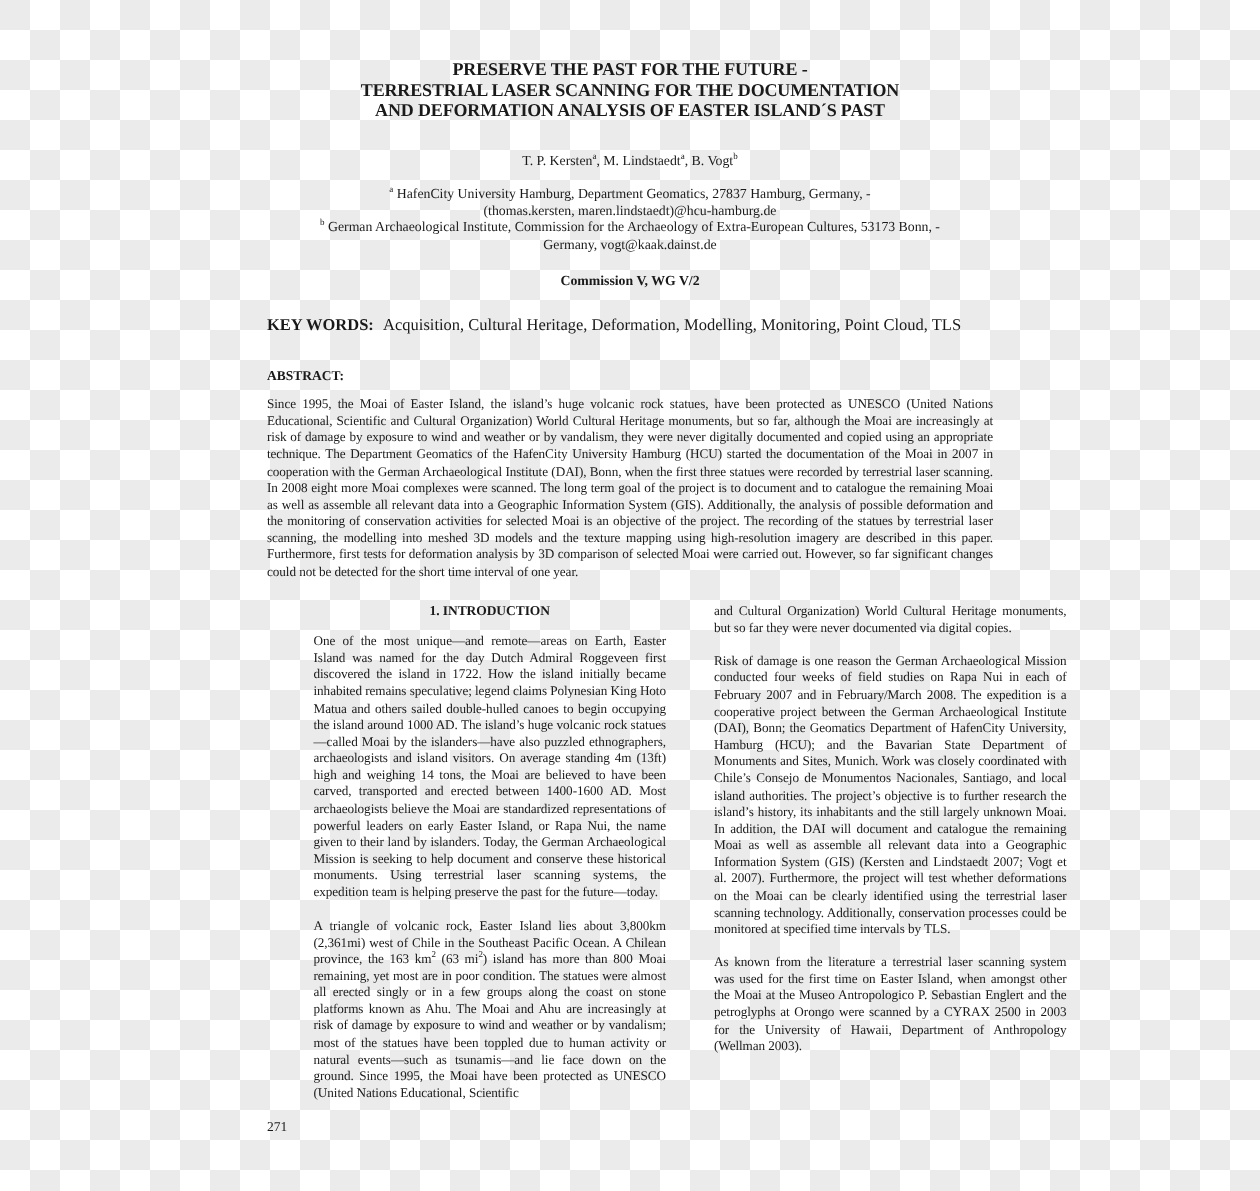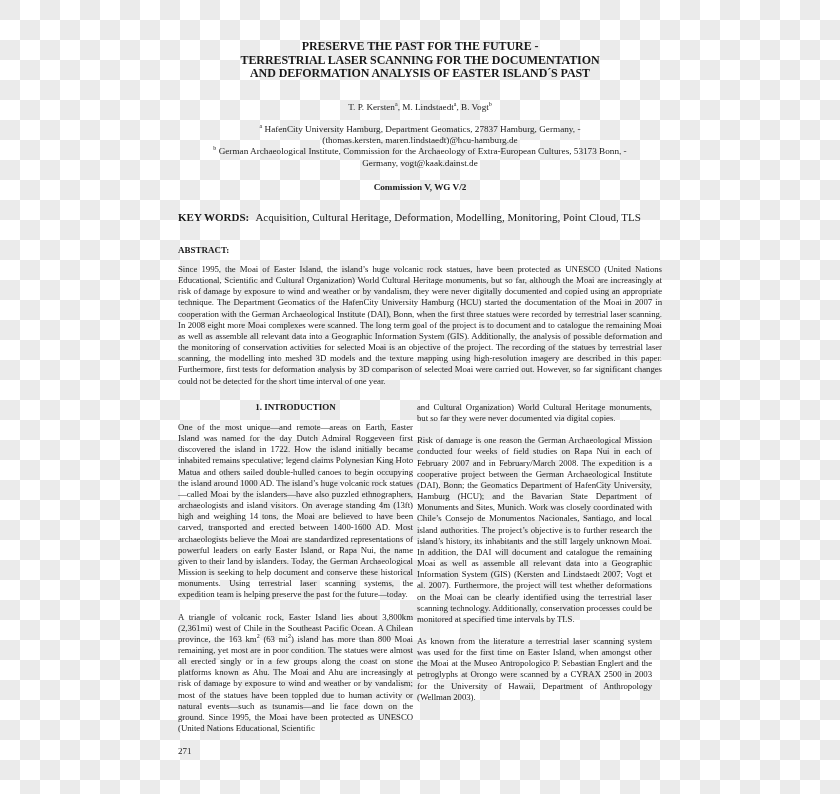--- a/index.html
+++ b/index.html
@@ -95,23 +95,24 @@
       text-align: justify;
       letter-spacing: -0.05px;
     }
     .col {
       position: absolute;
       width: 235px;
       font-size: 8.8px;
       line-height: 11.15px;
       text-align: justify;
       letter-spacing: -0.05px;
+      margin-left: 31px;
     }
     .col-left { left: 0; top: 402px; }
-    .col-right { left: 239px; top: 402px; }
+    .col-right { left: 267px; top: 402px; }
     .section-heading {
       text-align: center;
       font-weight: bold;
       font-size: 9px;
       margin-bottom: 8px;
       height: 12px;
     }
     .para { margin: 0 0 11px 0; }
     .page-number {
       position: absolute;

